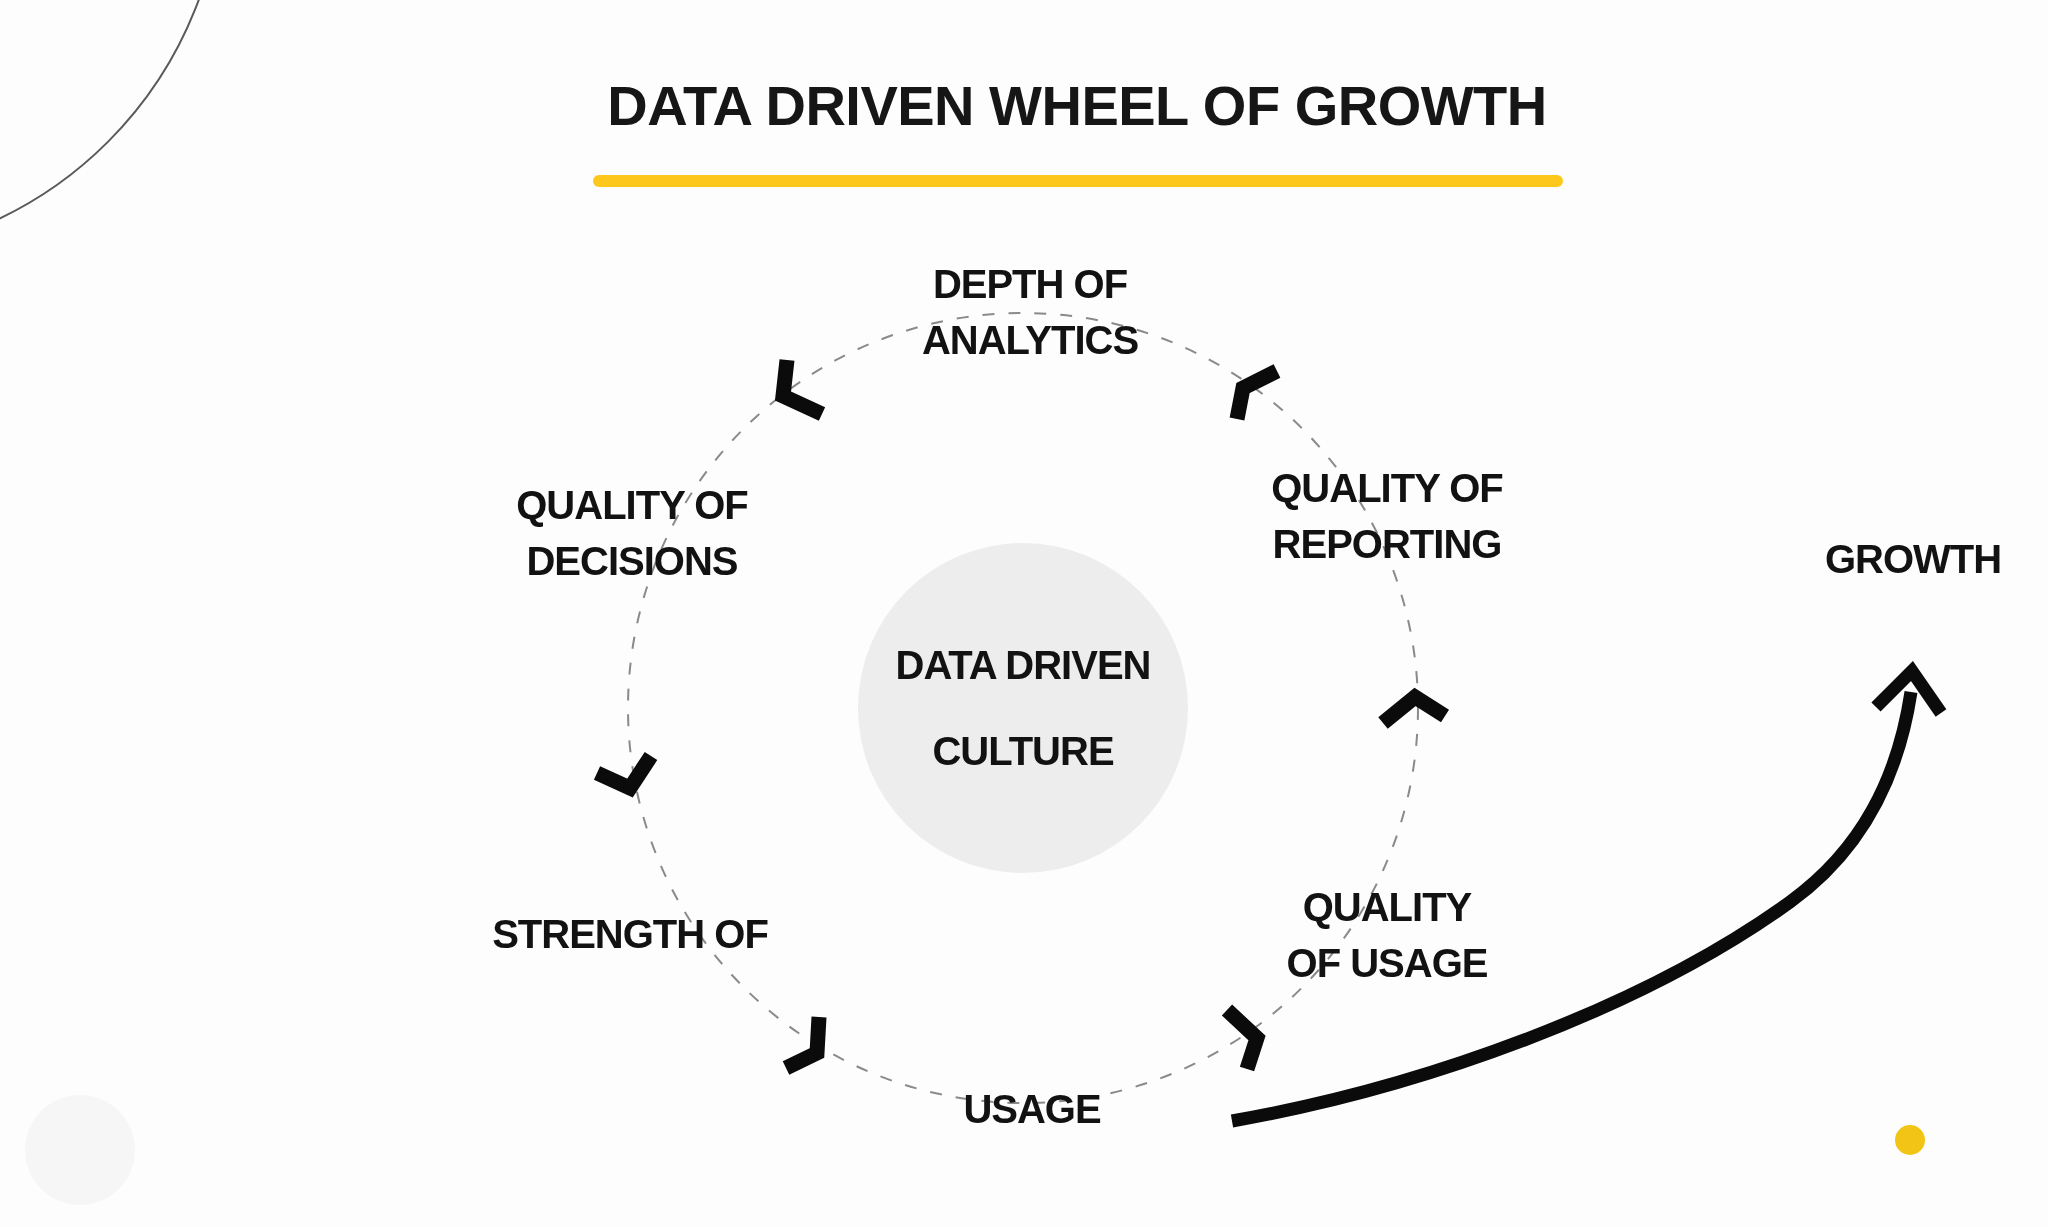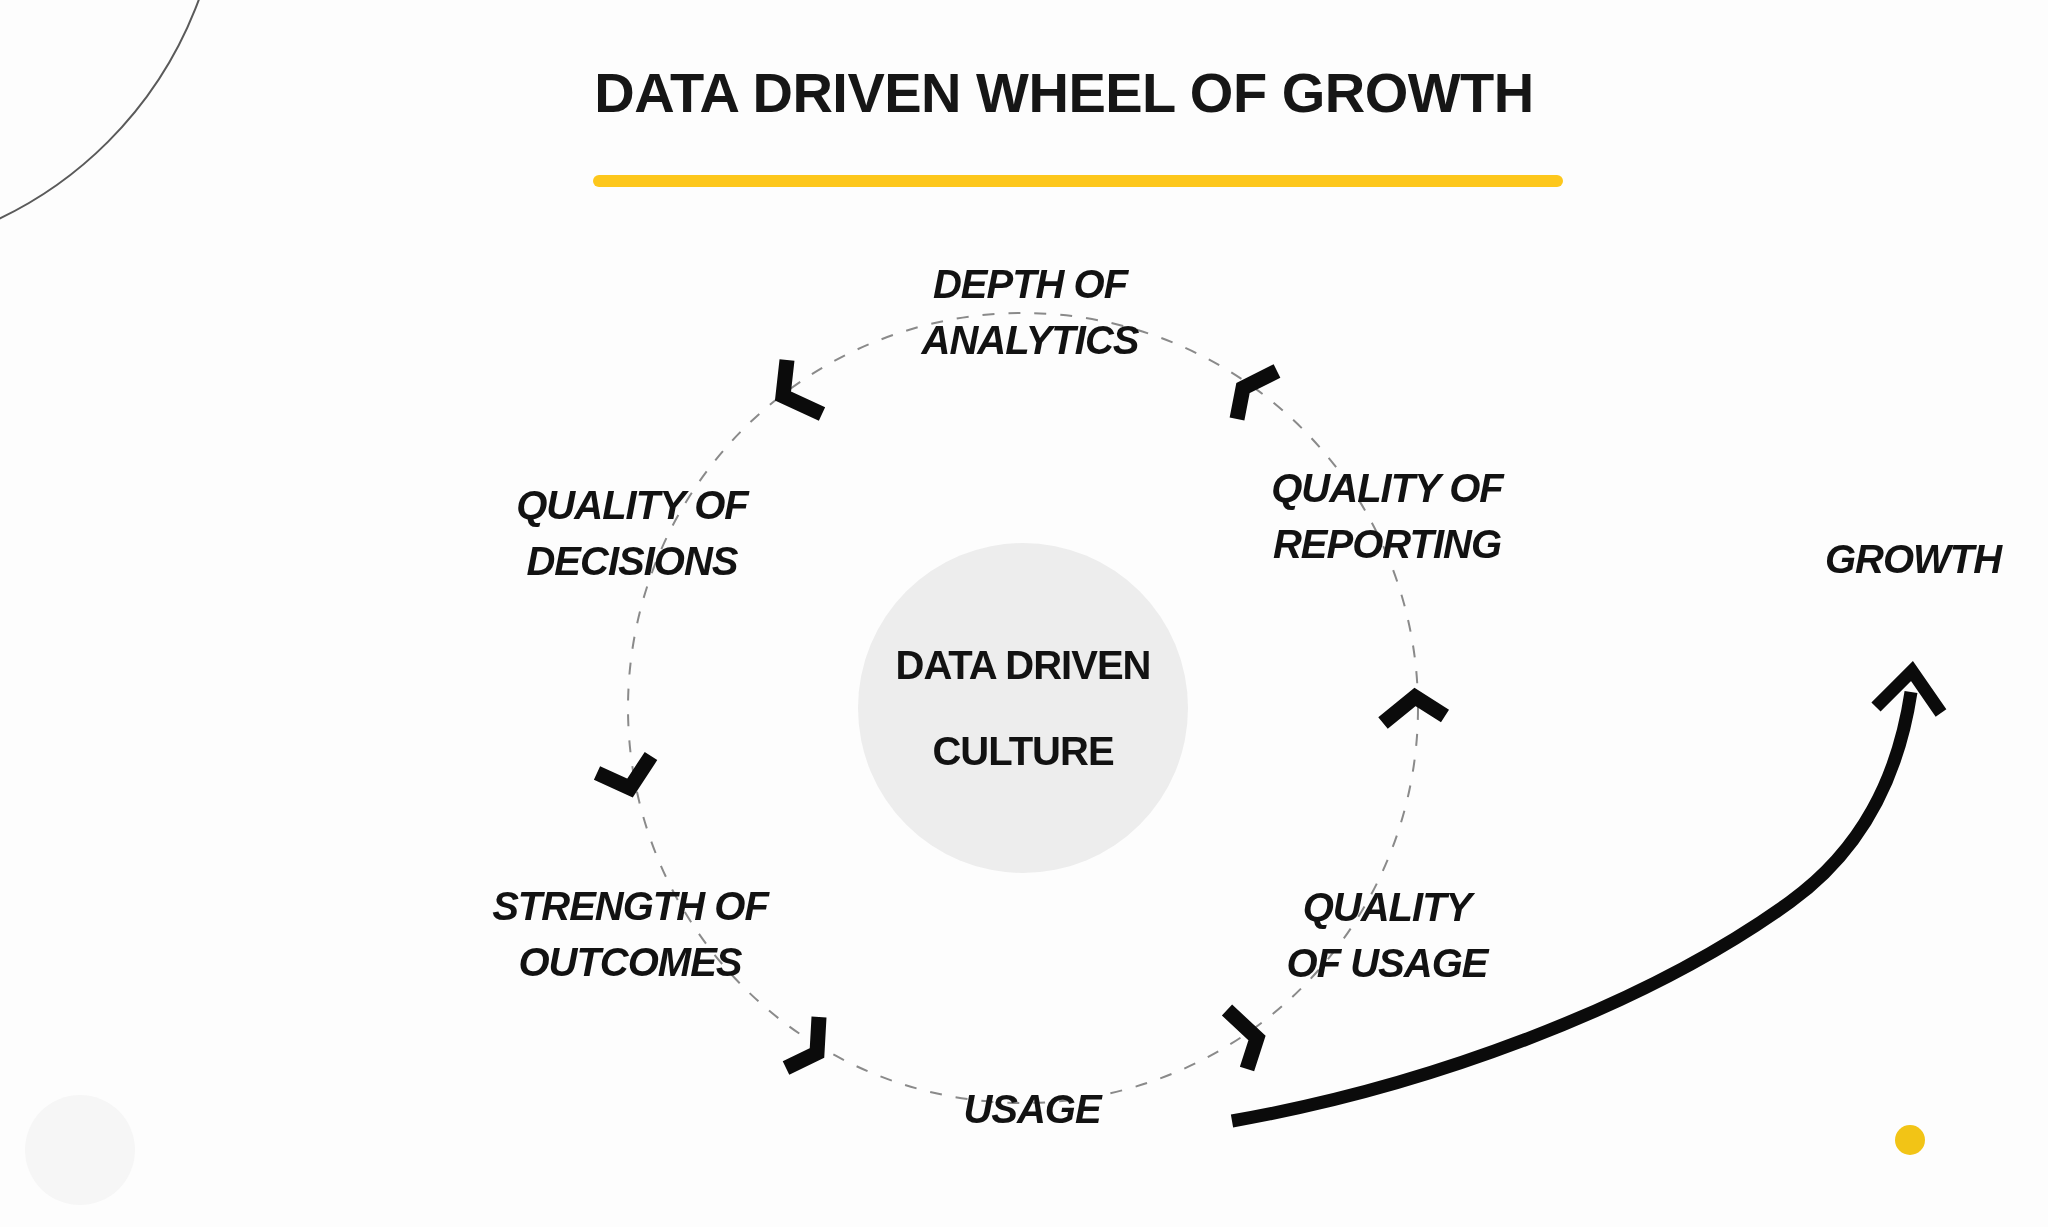--- a/index.html
+++ b/index.html
@@ -19,21 +19,21 @@
     position: absolute;
     left: 0; top: 0;
     width: 2048px;
     height: 1227px;
   }
   .page-title {
     position: absolute;
     left: 1060px;
     top: 56px;
     transform: translateX(-50%);
-    margin: 4px;
+    margin: 17px;
     font-size: 56px;
     font-weight: bold;
     letter-spacing: -0.5px;
     color: #161616;
     white-space: nowrap;
   }
   .title-underline {
     position: absolute;
     left: 593px;
     top: 175px;
@@ -62,21 +62,20 @@
     font-weight: bold;
     letter-spacing: -1px;
     line-height: 1.4;
     color: #121212;
   }
   .node {
     position: absolute;
     transform: translate(-50%, -50%);
     text-align: center;
     white-space: nowrap;
-    font-style: italic;
   }
   .node-analytics  { left: 1030px; top: 312px; }
   .node-reporting  { left: 1387px; top: 516px; }
   .node-data       { left: 1387px; top: 935px; }
   .node-usage      { left: 1032px; top: 1109px; }
   .node-outcomes   { left: 630px;  top: 934px; }
   .node-decisions  { left: 632px;  top: 533px; }
   .node-revenue    { left: 1913px; top: 559px; }
   .accent-dot {
     position: absolute;
@@ -132,21 +131,20 @@
   </div>
   <div class="node node-data">
     <div>QUALITY</div>
     <div>OF USAGE</div>
   </div>
   <div class="node node-usage">
     <div>USAGE</div>
   </div>
   <div class="node node-outcomes">
     <div>STRENGTH OF</div>
-    <div>OUTCOMES</div>
   </div>
   <div class="node node-decisions">
     <div>QUALITY OF</div>
     <div>DECISIONS</div>
   </div>
 
   <div class="node node-revenue">
     <div>GROWTH</div>
   </div>
 

